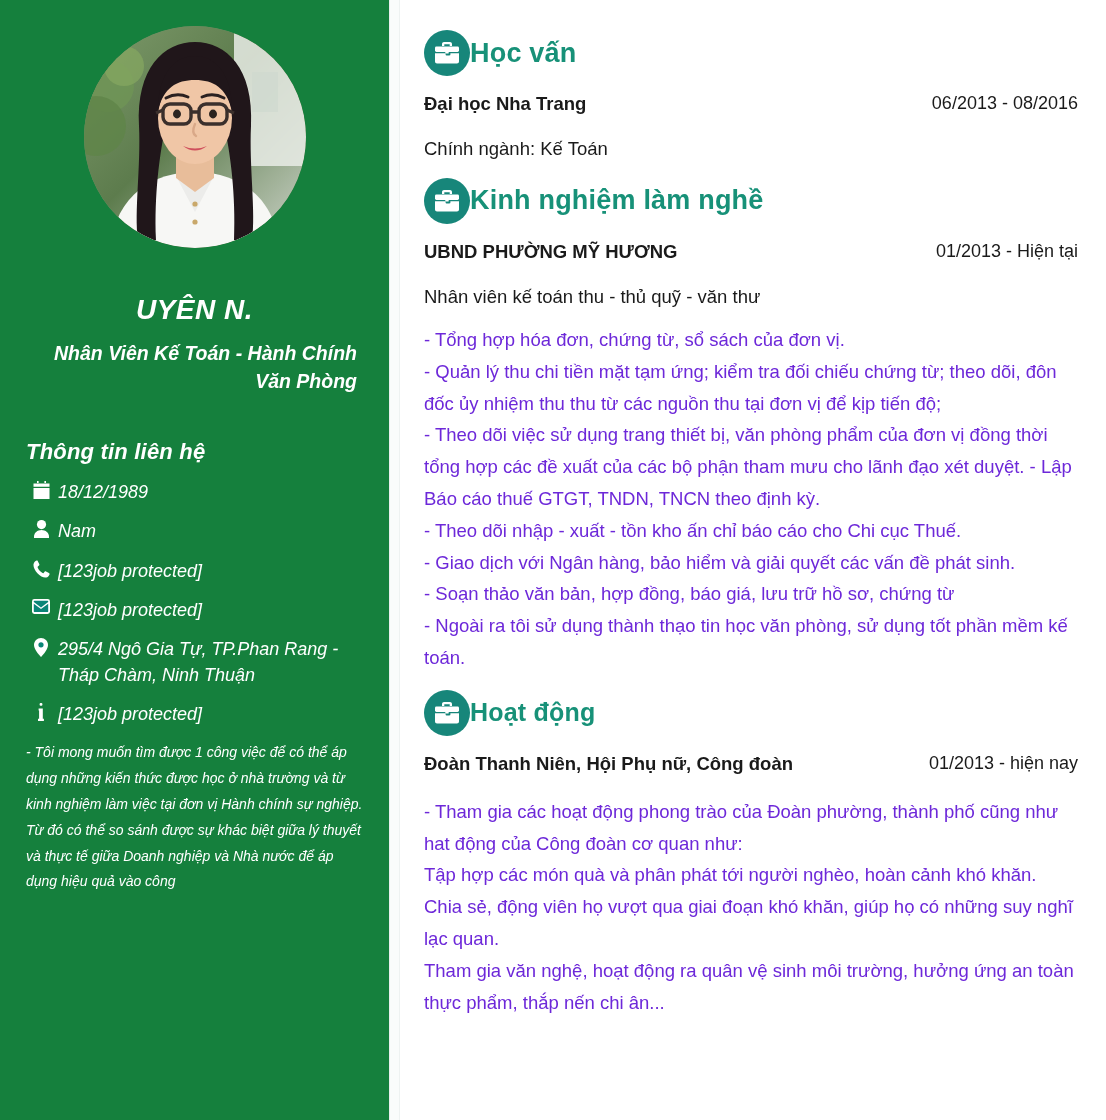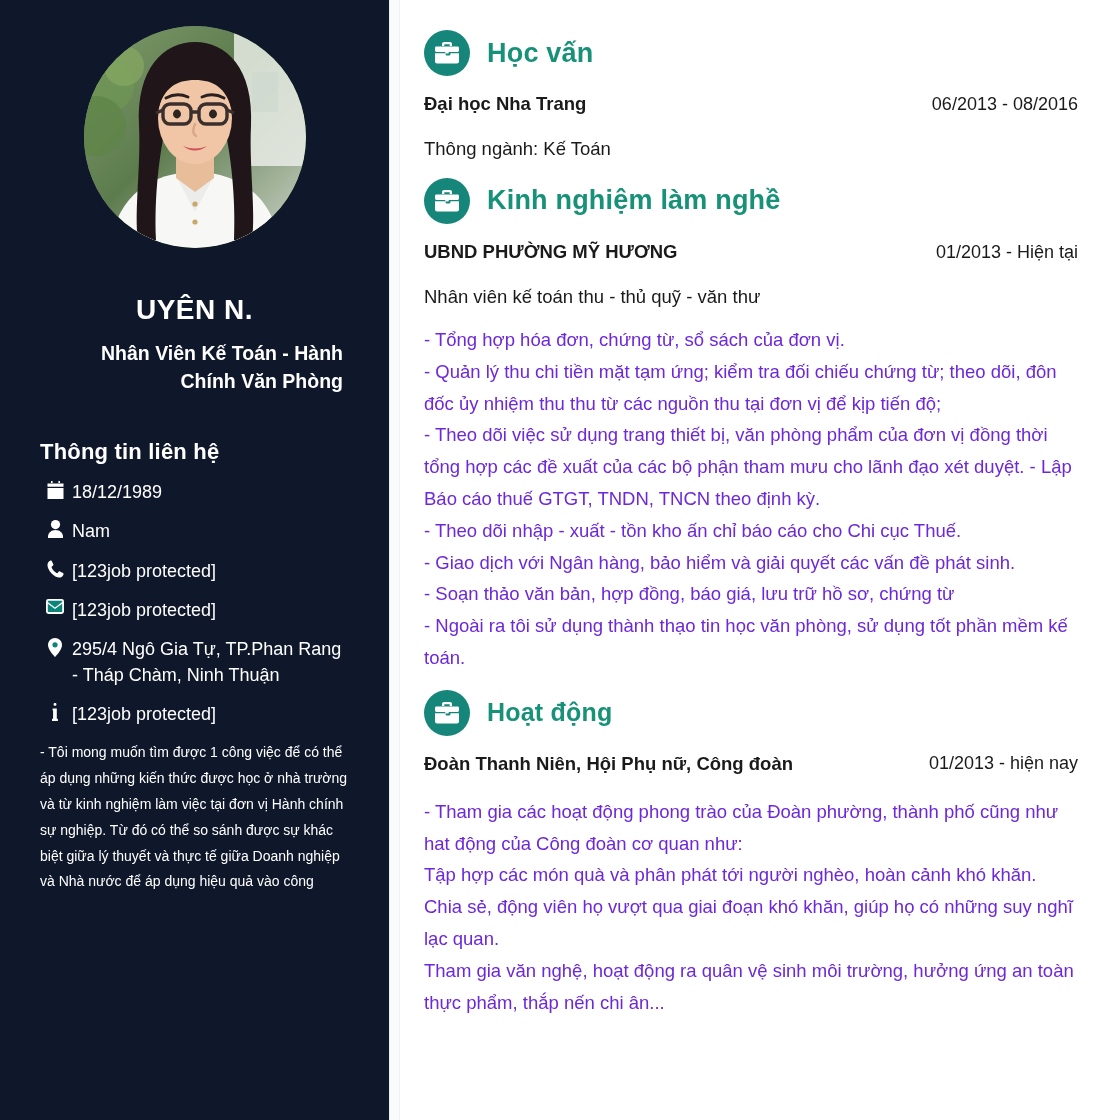--- a/index.html
+++ b/index.html
@@ -8,25 +8,26 @@
     font-family:"Liberation Sans", sans-serif;
     background:#ffffff;
     overflow:hidden;
   }
   .page { position:relative; width:1106px; height:1120px; display:flex; background:#fff; }
 
   
   .sidebar {
     width:389px;
     min-width:389px;
-    background:#0f172a;
+    background:#15803d;
     color:#ffffff;
-    padding:0 40px;
+    padding:0 26px;
     overflow:hidden;
     position:relative;
+    font-style:italic;
   }
   .sidebar-divider {
     width:11px; min-width:11px;
     background:#fafcfb;
     border-left:1px solid #e9efee;
     border-right:1px solid #eef2f1;
   }
 
   .photo-wrap { padding-top:26px; display:flex; justify-content:center; }
   .photo {
@@ -85,21 +86,20 @@
   
   .main {
     flex:1;
     padding:14px 28px 0 24px;
     overflow:hidden;
   }
   .section { margin-bottom:4px; }
   .section-head {
     display:flex;
     align-items:center;
-    gap:17px;
     margin-top:16px;
     margin-bottom:16px;
     text-align:center;
   }
   .badge {
     width:46px; height:46px; min-width:46px;
     border-radius:50%;
     background:#17867a;
     display:flex; align-items:center; justify-content:center;
   }
@@ -108,21 +108,21 @@
     color:#179178;
     font-weight:bold;
     font-size:27px;
     letter-spacing:.2px;
   }
   .section-title.sm { font-size:25px; }
 
   .entry-row {
     display:flex;
     justify-content:space-between;
-    align-items:flex-end;
+    align-items:center;
     gap:30px;
     margin-bottom:20px;
   }
   .entry-org {
     font-size:18.5px;
     font-weight:bold;
     color:#1a1a1a;
     line-height:1.3;
   }
   .entry-date {
@@ -290,21 +290,21 @@
               <rect x="10.3" y="8.2" width="3.4" height="3.4" rx=".6"></rect>
               <path d="M0 11.2v8.4c0 1.1.9 2 2 2h20c1.1 0 2-.9 2-2v-8.4h-8.6v1.4c0 .5-.4.9-.9.9h-3c-.5 0-.9-.4-.9-.9v-1.4z"></path>
             </svg>
         </span>
         <span class="section-title">Học vấn</span>
       </div>
       <div class="entry-row">
         <span class="entry-org">Đại học Nha Trang</span>
         <span class="entry-date">06/2013 - 08/2016</span>
       </div>
-      <div class="entry-sub">Thông ngành: Kế Toán</div>
+      <div class="entry-sub">Chính ngành: Kế Toán</div>
     </section>
 
     <section class="section">
       <div class="section-head">
         <span class="badge">
           <svg width="24" height="22" viewBox="0 0 24 22">
               <path d="M9 0h6c1.1 0 2 .9 2 2v2h-2.3V2.3H9.3V4H7V2c0-1.1.9-2 2-2z"></path>
               <rect x="0" y="4.6" width="24" height="5.4" rx="1.4"></rect>
               <rect x="10.3" y="8.2" width="3.4" height="3.4" rx=".6"></rect>
               <path d="M0 11.2v8.4c0 1.1.9 2 2 2h20c1.1 0 2-.9 2-2v-8.4h-8.6v1.4c0 .5-.4.9-.9.9h-3c-.5 0-.9-.4-.9-.9v-1.4z"></path>

